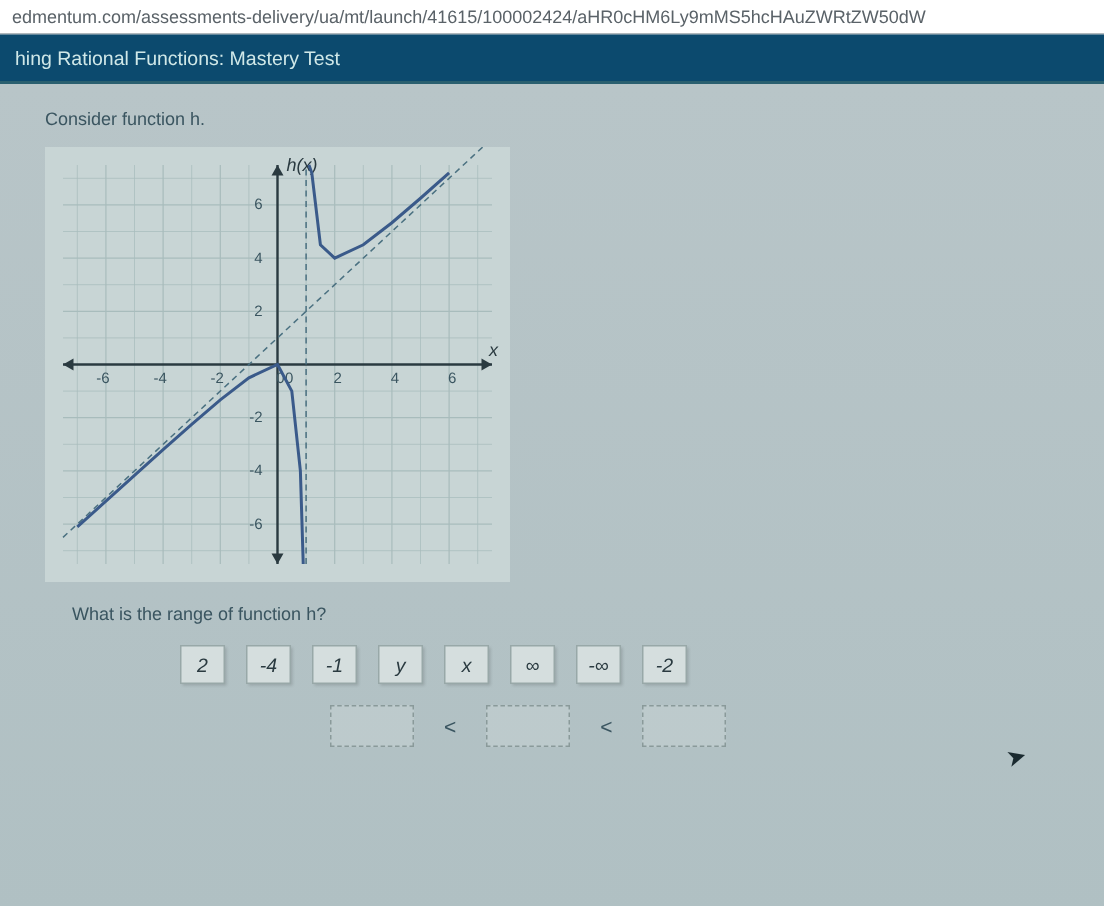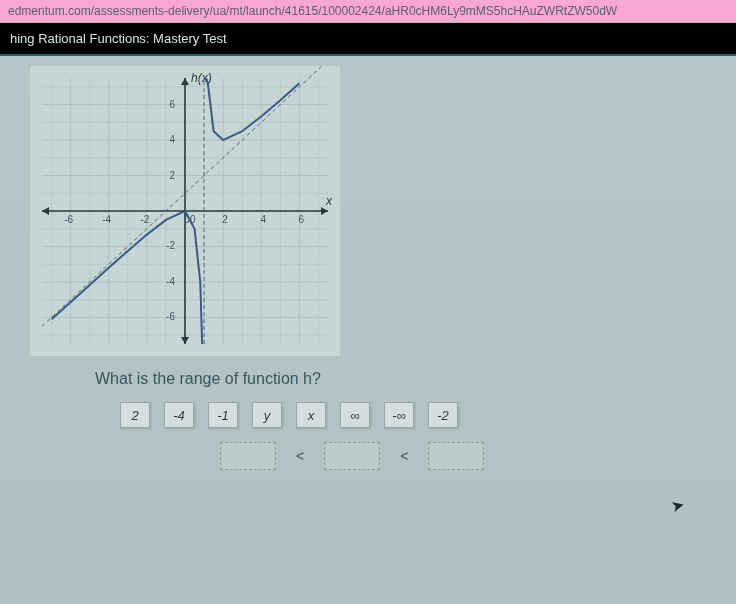--- a/index.html
+++ b/index.html
@@ -5,30 +5,30 @@
     * { box-sizing: border-box; margin: 0; padding: 0; }
     body {
       font-family: Arial, sans-serif;
       background: #a8b5b8;
       width: 736px;
       height: 604px;
       overflow: hidden;
       position: relative;
     }
     .url-bar {
-      background: #f9a8d4;
+      background: #ffffff;
       color: #5a6268;
       font-size: 12px;
       padding: 4px 8px;
       border-bottom: 1px solid #b0b8bc;
       white-space: nowrap;
       overflow: hidden;
     }
     .title-bar {
-      background: #000000;
+      background: #0c4a6e;
       color: #d0e8e8;
       font-size: 13px;
       padding: 8px 10px;
       border-bottom: 2px solid #2a6070;
     }
     .content {
       background: linear-gradient(180deg, #b8c5c8 0%, #b0c0c3 100%);
       padding: 10px 0 0 0;
       position: relative;
       height: 555px;
@@ -47,23 +47,22 @@
       padding-left: 30px;
     }
     .graph {
       width: 310px;
       height: 290px;
       position: relative;
       background: #c8d5d5;
     }
     .question {
       color: #3a5560;
-      font-size: 16px;
+      font-size: 12px;
       padding: 14px 48px 14px;
-      margin-left: 47px;
     }
     .labels-row {
       display: flex;
       gap: 14px;
       padding-left: 120px;
       align-items: center;
     }
     .label-tile {
       background: #d5dede;
       border: 1px solid #98a8a8;
@@ -104,20 +103,21 @@
       transform: rotate(-15deg);
     }
   </style>
 </head>
 <body>
 
 <div class="url-bar">edmentum.com/assessments-delivery/ua/mt/launch/41615/100002424/aHR0cHM6Ly9mMS5hcHAuZWRtZW50dW</div>
 <div class="title-bar">hing Rational Functions: Mastery Test</div>
 
 <div class="content">
+  <div class="prompt">Consider function h.</div>
 
   <div class="graph-wrap">
     <div class="graph">
       <svg id="graph-svg" width="310" height="290" viewBox="0 0 310 290">
           <line x1="21.53333333333333" y1="278" x2="21.53333333333333" y2="12" stroke="#a8bcbc" stroke-width="0.5"></line>
           <line x1="40.6" y1="278" x2="40.6" y2="12" stroke="#a8bcbc" stroke-width="0.8"></line>
           <line x1="59.666666666666664" y1="278" x2="59.666666666666664" y2="12" stroke="#a8bcbc" stroke-width="0.5"></line>
           <line x1="78.73333333333333" y1="278" x2="78.73333333333333" y2="12" stroke="#a8bcbc" stroke-width="0.8"></line>
           <line x1="97.8" y1="278" x2="97.8" y2="12" stroke="#a8bcbc" stroke-width="0.5"></line>
           <line x1="116.86666666666666" y1="278" x2="116.86666666666666" y2="12" stroke="#a8bcbc" stroke-width="0.8"></line>

